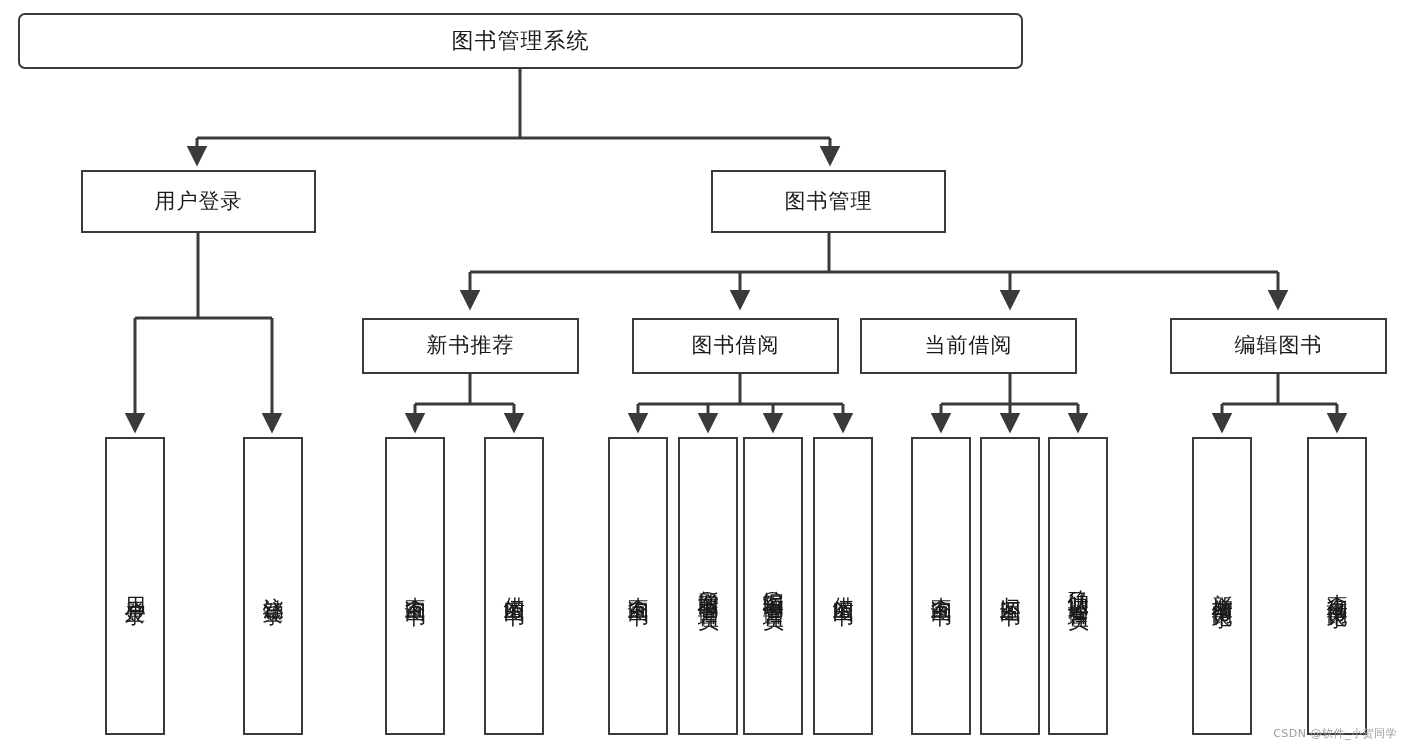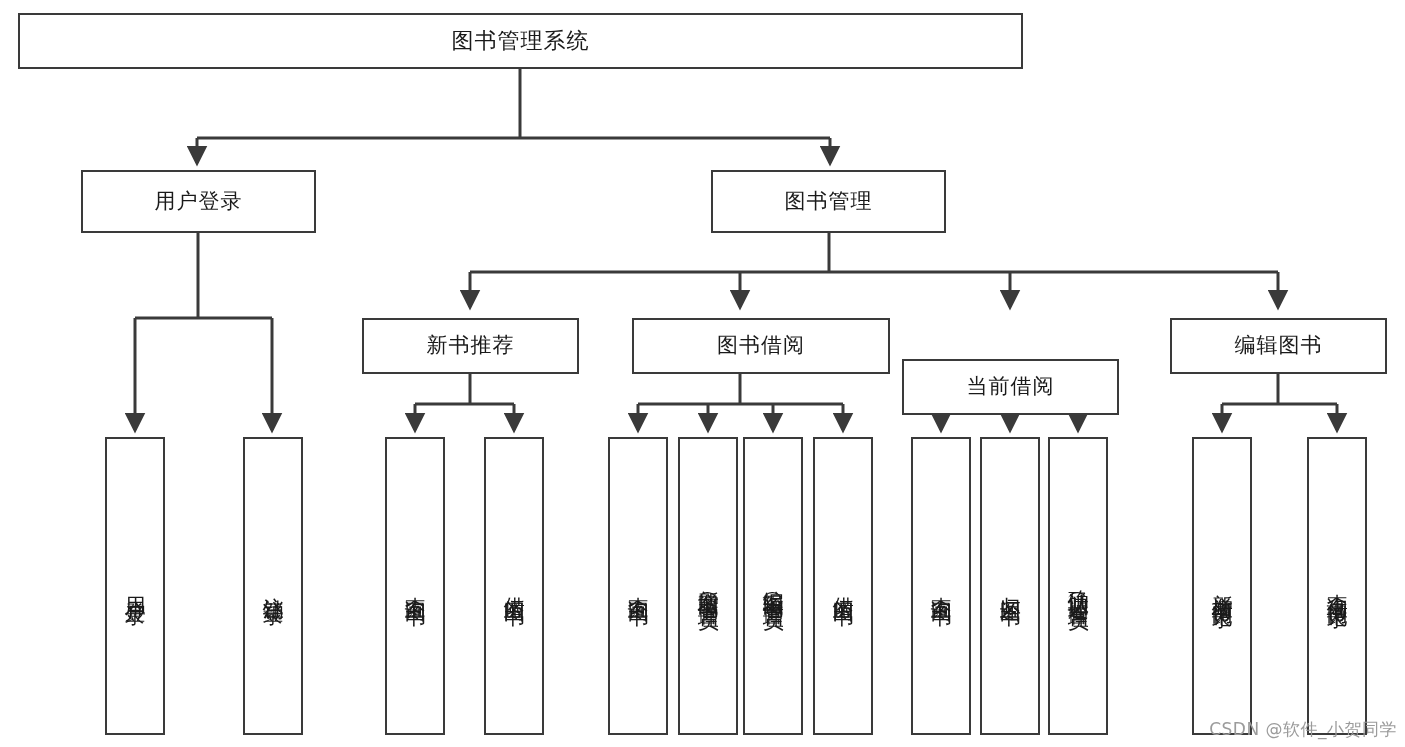--- a/index.html
+++ b/index.html
@@ -54,21 +54,21 @@
     display: block;
     white-space: nowrap;
   }
   #root-node {
     font-size: 22px;
   }
   #watermark {
     position: absolute;
     right: 8px;
     bottom: 6px;
-    font-size: 17px;
+    font-size: 11px;
     color: #9b9b9b;
     letter-spacing: 0.5px;
     white-space: nowrap;
   }
 </style>
 </head>
 <body>
 
 <div id="canvas">
 
@@ -115,38 +115,38 @@
       <path d="M 1010 404 L 1010 430" marker-end="url(#arrow)"></path>
       <path d="M 1078 404 L 1078 430" marker-end="url(#arrow)"></path>
 
       <path d="M 1278 374 L 1278 404"></path>
       <path d="M 1222 404 L 1337 404"></path>
       <path d="M 1222 404 L 1222 430" marker-end="url(#arrow)"></path>
       <path d="M 1337 404 L 1337 430" marker-end="url(#arrow)"></path>
     </g>
   </svg>
 
-  <div class="node horiz" id="root-node" style="left:18px; top:13px; width:1005px; height:56px;">
+  <div class="node horiz" id="root-node" style="left:18px; top:13px; width:1005px; height:56px;border-radius:7px;">
     <span>图书管理系统</span>
   </div>
 
   <div class="node horiz" style="left:81px; top:170px; width:235px; height:63px;">
     <span>用户登录</span>
   </div>
   <div class="node horiz" style="left:711px; top:170px; width:235px; height:63px;align-items:center;">
     <span>图书管理</span>
   </div>
 
   <div class="node horiz" style="left:362px; top:318px; width:217px; height:56px;">
     <span>新书推荐</span>
   </div>
-  <div class="node horiz" style="left:632px; top:318px; width:258px; height:56px;">
+  <div class="node horiz" style="left:632px; top:318px; width:207px; height:56px;">
     <span>图书借阅</span>
   </div>
-  <div class="node horiz" style="left:902px; top:318px; width:217px; height:56px;margin-top:41px;">
+  <div class="node horiz" style="left:860px; top:318px; width:217px; height:56px;">
     <span>当前借阅</span>
   </div>
   <div class="node horiz" style="left:1170px; top:318px; width:217px; height:56px;">
     <span>编辑图书</span>
   </div>
 
   <div class="node vert" style="left:105px; top:437px; width:60px; height:298px;">
     <span class="vtext">用户登录</span>
   </div>
   <div class="node vert" style="left:243px; top:437px; width:60px; height:298px;">

